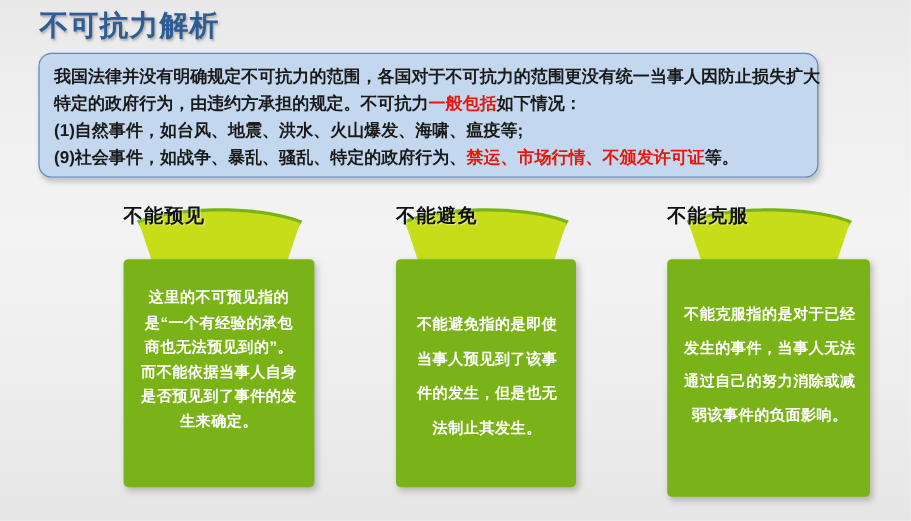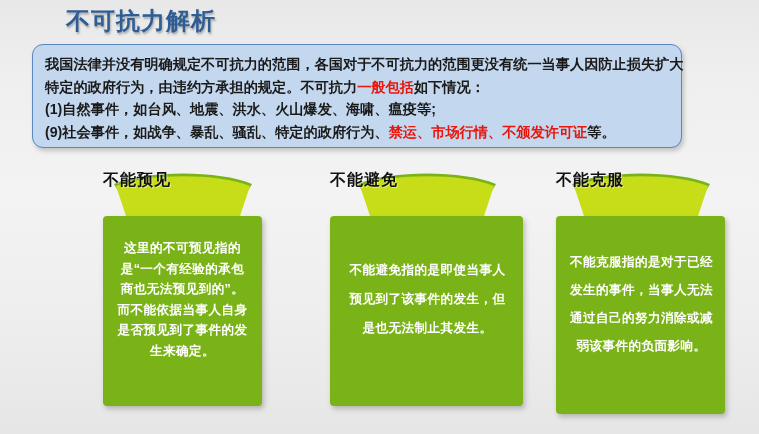--- a/index.html
+++ b/index.html
@@ -24,21 +24,20 @@
   #title {
     position: absolute;
     left: 33px;
     top: 5px;
     font-size: 24px;
     font-weight: bold;
     color: #2e5d96;
     letter-spacing: 1px;
     text-shadow: 1px 2px 2px rgba(120,120,120,0.55);
     white-space: nowrap;
-    margin-left: 33px;
   }
 
   
   #intro-box {
     position: absolute;
     left: 32px;
     top: 44px;
     width: 650px;
     height: 104px;
     box-sizing: border-box;
@@ -57,21 +56,21 @@
     letter-spacing: 0px;
   }
   .hl-red { color: #e8160c; }
 
   
   .column {
     position: absolute;
     top: 170px;
   }
   #col-1 { left: 103px; width: 159px; }
-  #col-2 { left: 330px; width: 193px; }
+  #col-2 { left: 330px; width: 150px; }
   #col-3 { left: 556px; width: 169px; }
 
   
   .banner-wrap {
     position: relative;
     height: 52px;
   }
   .banner-svg {
     position: absolute;
     left: 50%;

